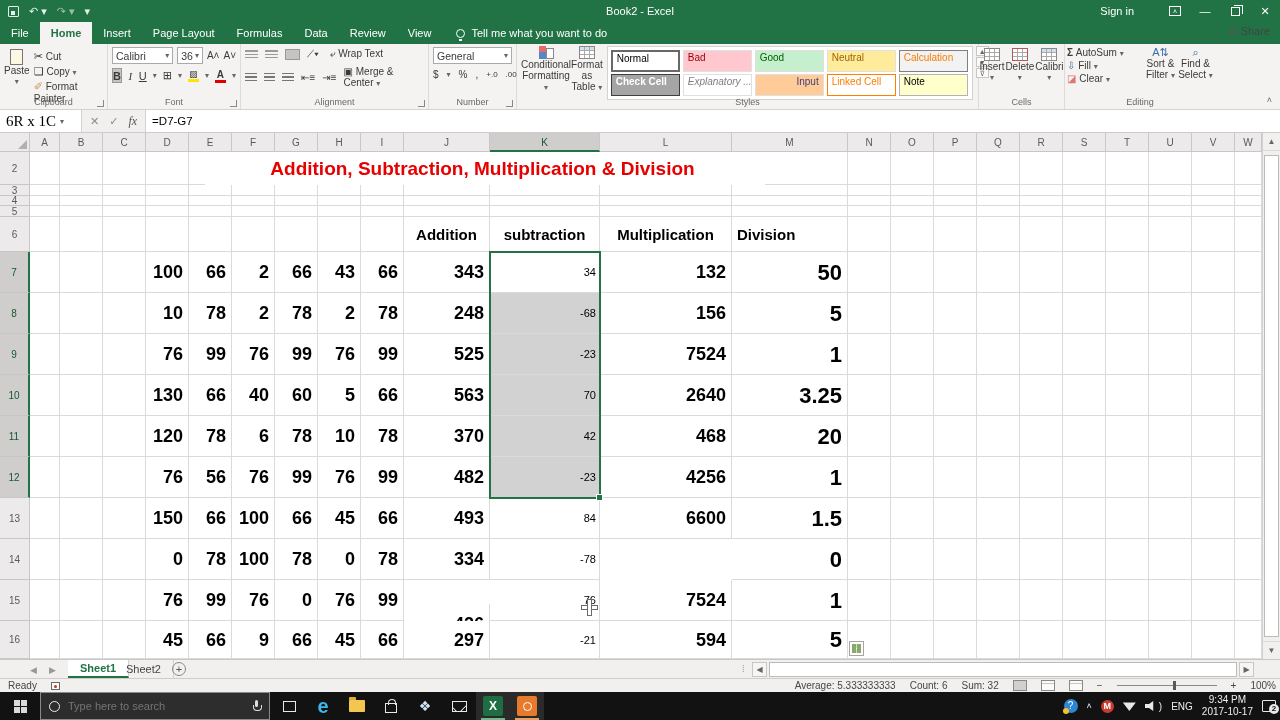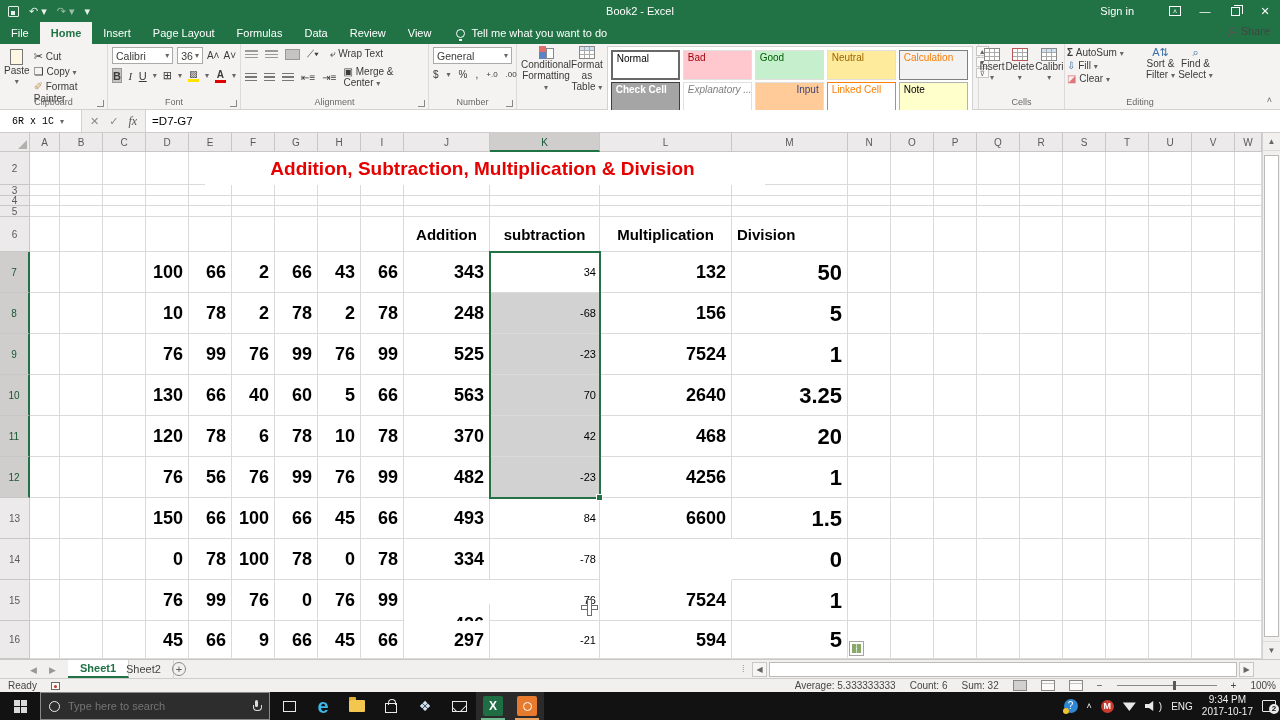--- a/index.html
+++ b/index.html
@@ -41,39 +41,39 @@
   .small { font-size:10px; color:#3b3a39; }
   .row { display:flex; align-items:center; gap:4px; }
   .combo { background:#fff; border:1px solid #abaaa8; height:17px; display:flex; align-items:center; justify-content:space-between; padding:0 3px; font-size:10.5px; }
   .dd { color:#666; font-size:8px; }
   .mini { display:inline-block; font-size:11px; }
   .btn3 { display:flex; flex-direction:column; align-items:center; font-size:10px; line-height:11px; text-align:center; }
   .lines { width:13px; height:9px; background:repeating-linear-gradient(#777 0 1.5px, transparent 1.5px 3.5px); }
   .lines.hl { background:repeating-linear-gradient(#9a9a9a 0 1.5px, transparent 1.5px 3.5px); }
   .ibox { width:16px; height:15px; display:flex; align-items:center; justify-content:center; }
   .selband { background:#c5c4c2; border:1px solid #9a9896; }
-  .chip { width:69px; height:30px; font-size:10px; line-height:13px; padding:0 4px; border:1px solid #e2e0de; overflow:hidden; white-space:nowrap; cursor:default; }
+  .chip { width:69px; height:22px; font-size:10px; line-height:13px; padding:0 4px; border:1px solid #e2e0de; overflow:hidden; white-space:nowrap; cursor:default; }
   .gal-scroll { display:flex; flex-direction:column; gap:1px; margin-left:3px; }
   .gal-scroll span { width:13px; height:10px; border:1px solid #c8c6c4; background:#fbfaf9; font-size:7px; text-align:center; line-height:9px; color:#666; }
   .u { text-decoration:underline; }
   .colorbar { display:block; width:11px; height:3px; margin-top:0px; }
   .stack { display:flex; flex-direction:column; align-items:center; justify-content:flex-start; }
   .tblico { width:16px; height:13px; border:1px solid #888; position:relative; background:linear-gradient(#cfe0f0 0 4px, #fff 4px); }
   .tblico::after{ content:""; position:absolute; inset:0; background:
      linear-gradient(to right, transparent 0 4px, #aaa 4px 5px, transparent 5px 9px, #aaa 9px 10px, transparent 10px),
      linear-gradient(to bottom, transparent 0 3px, #aaa 3px 4px, transparent 4px 7px, #aaa 7px 8px, transparent 8px); }
   .cfico { width:15px; height:13px; position:relative; }
   .cfico::before { content:""; position:absolute; left:0; top:0; width:7px; height:13px; background:linear-gradient(#e46c6c 0 50%, #5b84c4 50%); }
   .cfico::after { content:""; position:absolute; right:0; top:2px; width:6px; height:9px; border:1px solid #888; background:#fff; }
   .chev { position:absolute; right:8px; bottom:4px; color:#666; font-size:9px; }
 
   
   .fbar { position:absolute; top:110px; left:0; width:1280px; height:23px; background:#f1f0ef; border-bottom:1px solid #cfcdcc; display:flex; align-items:stretch; }
   .namebox { width:82px; background:#fff; border-right:1px solid #d4d2d0; display:flex; align-items:center; }
-  .namebox input { width:60px; border:none; outline:none; font-size:10px; padding-left:12px; font-family:Liberation Mono, monospace; }
+  .namebox input { width:60px; border:none; outline:none; font-size:15px; padding-left:6px; font-family:Liberation Serif, serif; }
   .fx-btns { display:flex; align-items:center; gap:10px; padding:0 8px; color:#888; border-right:1px solid #d4d2d0; }
   .fx { font-style:italic; font-family:"Liberation Serif",serif; color:#555; font-size:12px; }
   .finput { flex:1; background:#fff; }
   .finput input { width:100%; height:100%; border:none; outline:none; font-size:11.5px; padding-left:6px; font-family:"Liberation Sans",sans-serif; }
 
   
   #grid { position:absolute; top:133px; left:0; width:1262px; height:526px; overflow:hidden; background:#fff; }
   .ch, .rh { position:absolute; background:#eceaea; border-right:1px solid #c9c7c5; border-bottom:1px solid #c9c7c5; font-size:10px; color:#5a5a5a; text-align:center; }
   .ch.sel { background:#cfcecd; border-bottom:2px solid #217346; color:#175632; }
   .rh.sel { background:#cfcecd; border-right:2px solid #217346; color:#175632; }
@@ -316,20 +316,21 @@
           <div class="chip" style="background: rgb(255, 204, 153); color: rgb(63, 63, 118); text-align: right;">Input</div>
           <div class="chip" style="background: rgb(255, 255, 255); color: rgb(250, 125, 0); border: 1px solid rgb(255, 128, 1);">Linked Cell</div>
           <div class="chip" style="background: rgb(255, 255, 204); color: rgb(0, 0, 0); border: 1px solid rgb(178, 178, 178);">Note</div>
         </div>
       <div class="gal-scroll">
         <span>▲</span>
         <span>▼</span>
         <span>⊽</span>
       </div>
     </div>
+    <span class="glabel">Styles</span>
   </div>
 
   <div class="rgroup" style="width:86px;padding:4px 0 0">
     <div style="display:flex;justify-content:space-around">
       <div class="btn3">
         <span class="tblico" style="background:#fff"></span>
         <span>Insert</span>
           <span class="dd">▾</span>
       </div>
       <div class="btn3">

